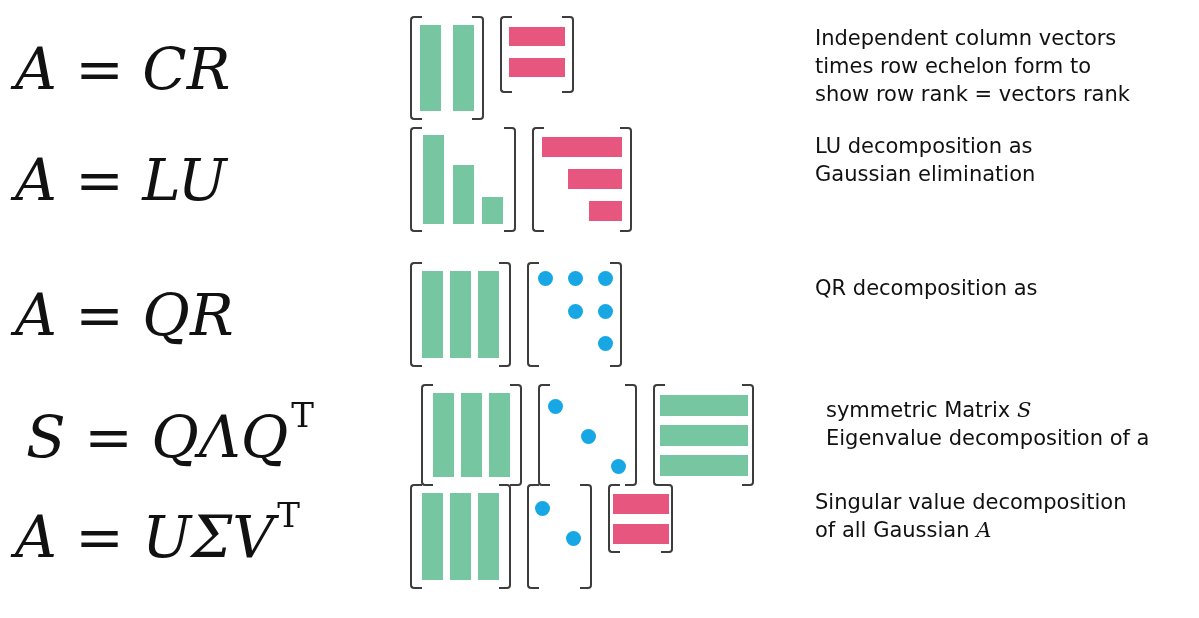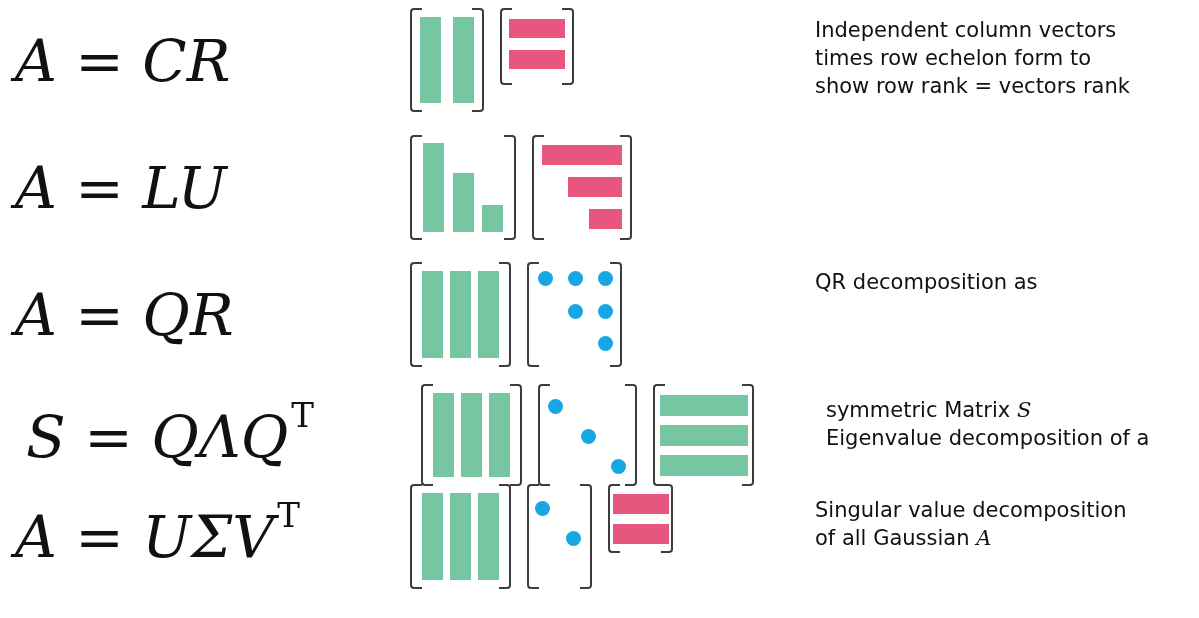--- a/index.html
+++ b/index.html
@@ -3,22 +3,22 @@
 <meta charset="utf-8">
 <title>Matrix Factorizations Diagram</title>
 <style>
   html,body { margin:0; padding:0; background:#ffffff; }
   .canvas {
     position:relative; width:1199px; height:618px;
     background:#ffffff; overflow:hidden;
     color:var(--text,#111);
   }
   .row { position:absolute; left:0; width:100%; height:110px; }
-  .row[data-row="0"] { top:8px; }
-  .row[data-row="1"] { top:135px; }
+  .row[data-row="0"] { top:16px; }
+  .row[data-row="1"] { top:127px; }
   .row[data-row="2"] { top:262px; }
   .row[data-row="3"] { top:384px;margin-left:11px; }
   .row[data-row="4"] { top:484px; }
 
   
   .formula {
     position:absolute; left:15px; top:0; width:385px; height:105px;
     display:flex; align-items:center;
     font-family:"DejaVu Serif", serif; font-style:italic;
     font-size:58px; color:var(--text,#111); white-space:pre;
@@ -46,23 +46,23 @@
   .dot { position:absolute; border-radius:50%; }
 
   
   .desc {
     position:absolute; left:815px; top:0; width:380px;
     font-family:"DejaVu Sans", "Liberation Sans", sans-serif;
     font-size:21px; line-height:28px; color:var(--text,#111);
   }
   .row[data-row="0"] .desc { margin-top:8px; }
   .row[data-row="1"] .desc { margin-top:5px; }
-  .row[data-row="2"] .desc { margin-top:6px; }
+  .row[data-row="2"] .desc { margin-top:12px; }
   .row[data-row="3"] .desc { margin-top:12px; }
-  .row[data-row="4"] .desc { margin-top:12px; }
+  .row[data-row="4"] .desc { margin-top:4px; }
   .desc .math { font-family:"DejaVu Serif", serif; font-style:italic; }
 </style>
 </head>
 <body>
 
 <div class="canvas">
 
   <section class="row" data-row="0">
     <div class="formula">
       <span class="f-main">A = CR</span>
@@ -103,20 +103,24 @@
           </div>
         </div>
         <div class="matrix" style="width: 100px; height: 105px;">
           <div class="m-body" style="display: flex; flex-direction: column; align-items: flex-end; padding: 10px; gap: 12px;">
             <div class="bar" style="height: 20px; background: rgb(230, 86, 126); width: 100%;"></div>
             <div class="bar" style="height: 20px; background: rgb(230, 86, 126); width: 68%;"></div>
             <div class="bar" style="height: 20px; background: rgb(230, 86, 126); width: 41%;"></div>
           </div>
         </div>
       </div>
+    <div class="desc">
+      <div class="line"><span>LU decomposition as</span></div>
+      <div class="line"><span>Gaussian elimination</span></div>
+    </div>
   </section>
 
   <section class="row" data-row="2">
     <div class="formula">
       <span class="f-main">A = QR</span>
       <span class="f-sup"></span>
     </div>
     <div class="mats">
         <div class="matrix" style="width: 101px; height: 105px;">
           <div class="m-body" style="display: flex; justify-content: space-between; align-items: stretch; padding: 9px 12px;">

